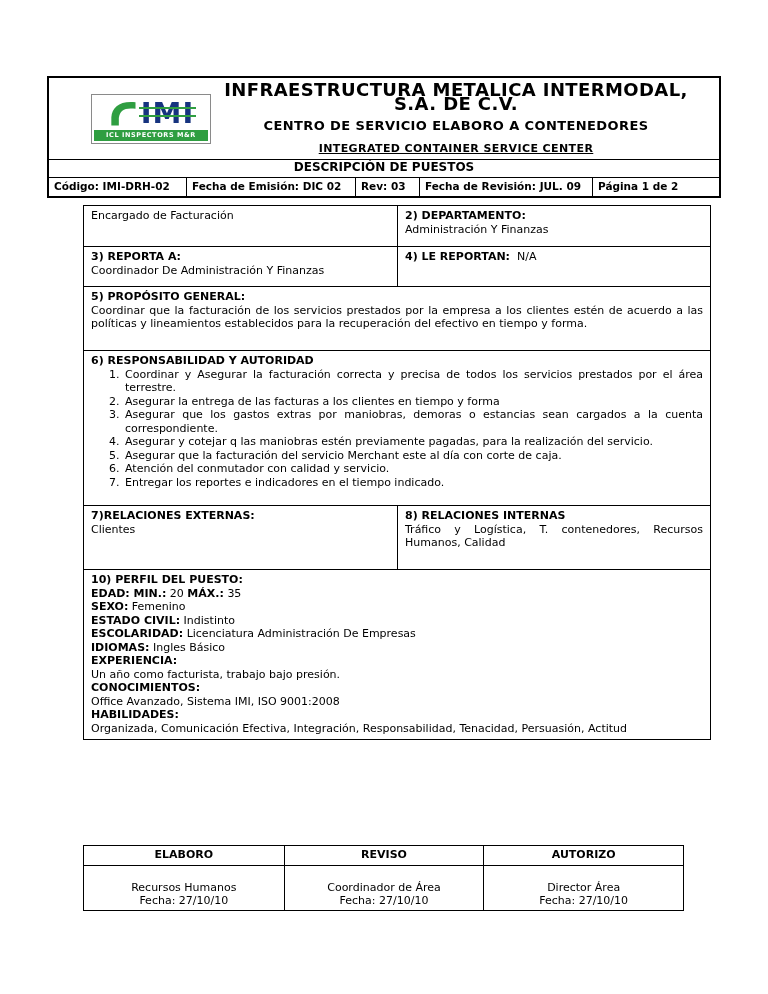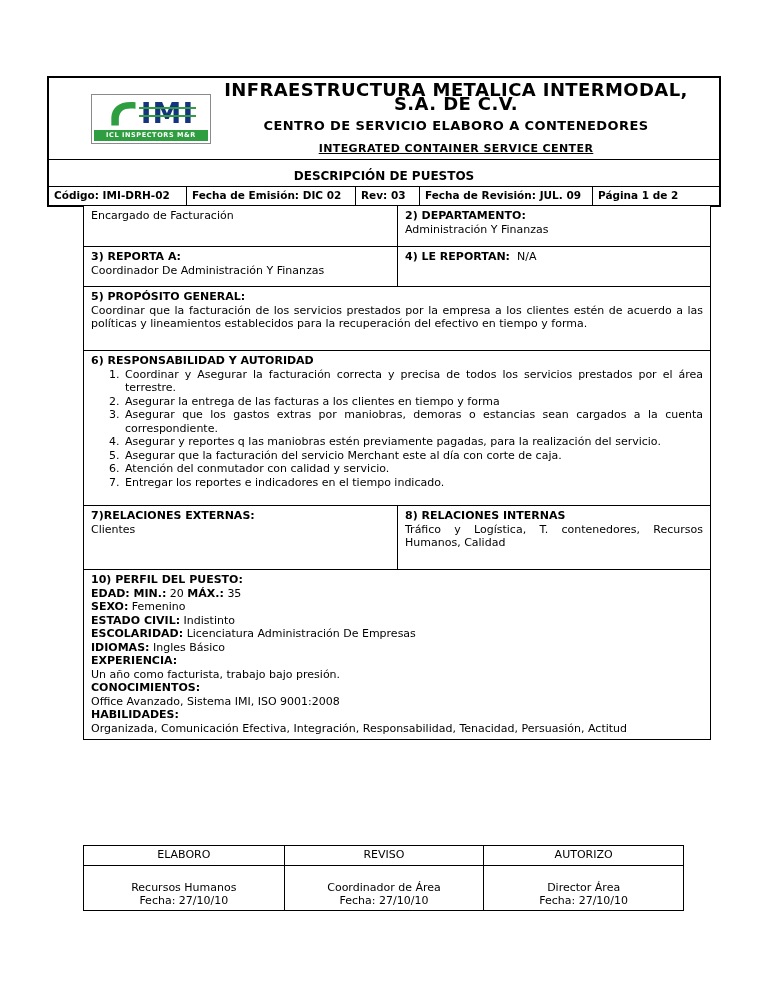--- a/index.html
+++ b/index.html
@@ -38,21 +38,21 @@
     background:#2f9e41; color:#fff; font-size:6.5px; line-height:9px;
     letter-spacing:0.6px; text-align:center; padding:1px 0; font-weight:bold; white-space:nowrap; overflow:hidden;
   }
   .titles { flex:1; text-align:center; padding-right:10px; }
   .company-line { font-weight:bold; letter-spacing:0.4px; }
   .company-line.l1 { font-size:18px; margin-bottom:9px; }
   .company-line.l2 { font-size:13px;   margin-bottom:9px; }
   .company-line.l3 { font-size:11px;text-decoration:underline; }
   .doc-title-row {
     border-top:1px solid #000; text-align:center; font-weight:bold;
-    font-size:12px; padding:10px 0 2px 0;
+    font-size:12px; padding:1px 0 2px 0;
   }
   .meta-row { border-top:1px solid #000; display:flex; font-weight:bold; font-size:10.5px; }
   .meta-cell { padding:2px 3px 3px 5px; white-space:nowrap; overflow:hidden; }
   .meta-cell + .meta-cell { border-left:1px solid #000; }
   .m1 { width:137px; } .m2 { width:157px;text-align:right; } .m3 { width:64px;margin-left:12px; } .m4 { width:173px; } .m5 { flex:1; }
 
   
   .doc-table {
     position:absolute; left:83px; top:205px; width:628px;
     border:1px solid #000; background:#fff;
@@ -72,21 +72,21 @@
   .resp-list { margin:0 0 0 0; padding-left:32px; list-style:decimal; }
   .resp-list li { text-align:justify; padding-left:2px; }
 
   
   .sig-table {
     position:absolute; left:83px; top:845px; width:601px;
     border:1px solid #000; background:#fff;
   }
   .sig-head { display:flex; }
   .sig-h {
-    width:33.3333%; text-align:center; font-weight:normal; padding:2px 0 3px 0;
+    width:33.3333%; text-align:center; font-weight:bold; padding:2px 0 3px 0;
   }
   .sig-h + .sig-h { border-left:1px solid #000; }
   .sig-body { display:flex; border-top:1px solid #000; }
   .sig-c {
     width:33.3333%; height:44px; display:flex; flex-direction:column;
     justify-content:flex-end; align-items:center; padding-bottom:2px;
   }
   .sig-c + .sig-c { border-left:1px solid #000; }
 </style>
 </head>
@@ -154,21 +154,21 @@
       </div>
     </div>
 
     <div class="t-row r4">
       <div class="t-cell full">
         <div class="b">6) RESPONSABILIDAD Y AUTORIDAD</div>
         <ol class="resp-list">
           <li>Coordinar  y Asegurar la facturación correcta y precisa de todos los servicios prestados por el área terrestre.</li>
           <li>Asegurar la entrega de las facturas a  los clientes en tiempo y forma</li>
           <li>Asegurar que los gastos extras por maniobras, demoras o estancias sean cargados a la cuenta correspondiente.</li>
-          <li>Asegurar y reportes  q las maniobras estén previamente pagadas, para la realización del servicio.</li>
+          <li>Asegurar y cotejar  q las maniobras estén previamente pagadas, para la realización del servicio.</li>
           <li>Asegurar que la facturación del servicio Merchant este al día con corte de caja.</li>
           <li>Atención del conmutador con calidad y servicio.</li>
           <li>Entregar los reportes e indicadores  en el tiempo indicado.</li>
         </ol>
       </div>
     </div>
 
     <div class="t-row r5">
       <div class="t-cell half">
         <div class="b">7)RELACIONES EXTERNAS:</div>

